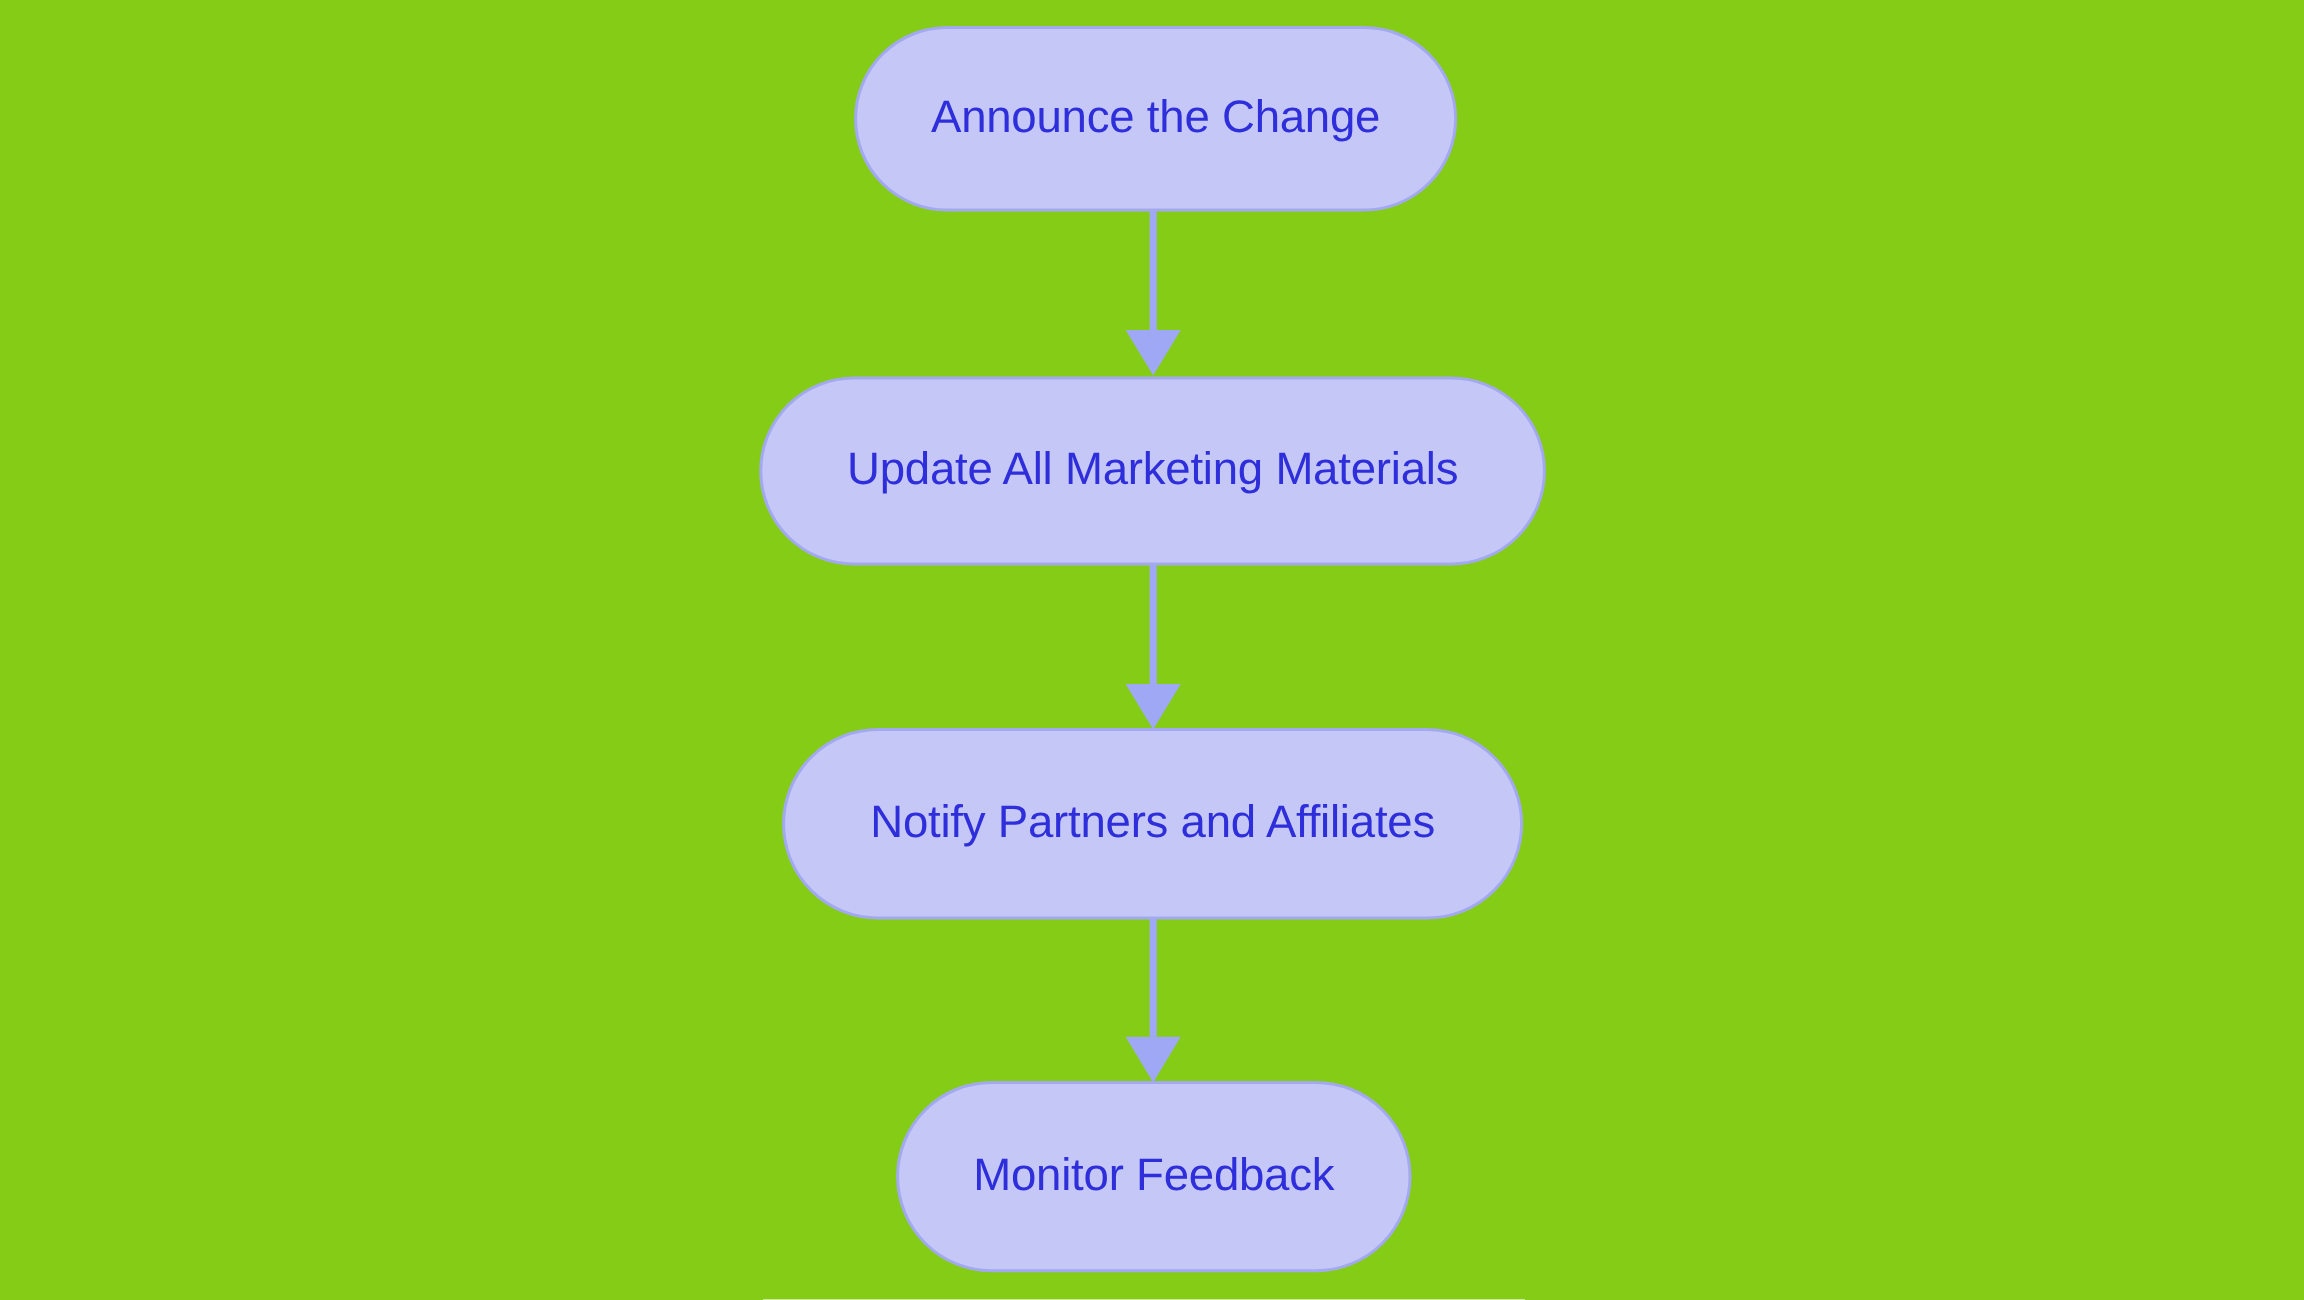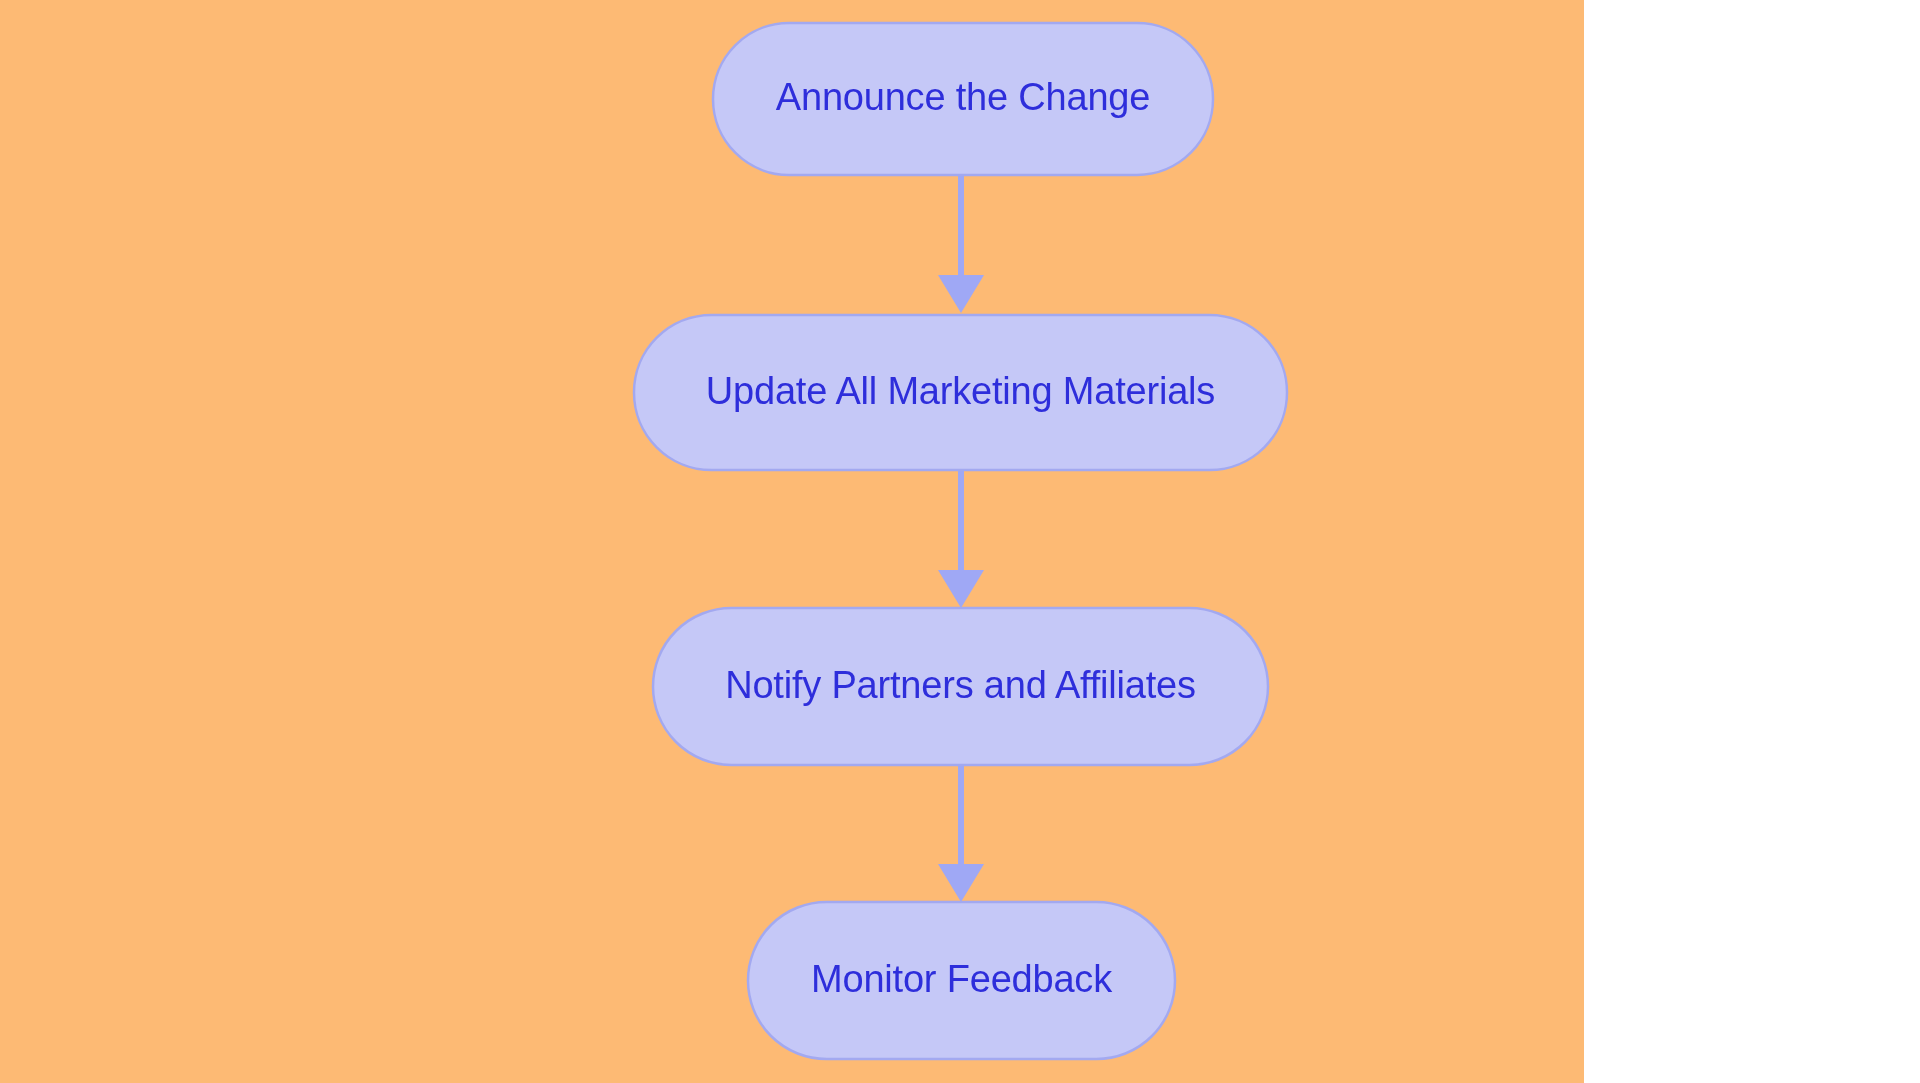--- a/index.html
+++ b/index.html
@@ -9,23 +9,23 @@
     background: #ffffff;
   }
   body {
     width: 1920px;
     height: 1083px;
     overflow: hidden;
     font-family: "Liberation Sans", sans-serif;
   }
   #flow-root {
     position: relative;
-    width: 1584px;
+    width: 1920px;
     height: 1083px;
-    background: #fdba74;
+    background: #84cc16;
     text-align: right;
   }
   #flow-svg {
     position: absolute;
     left: 0;
     top: 0;
     width: 1920px;
     height: 1083px;
     display: block;
   }

